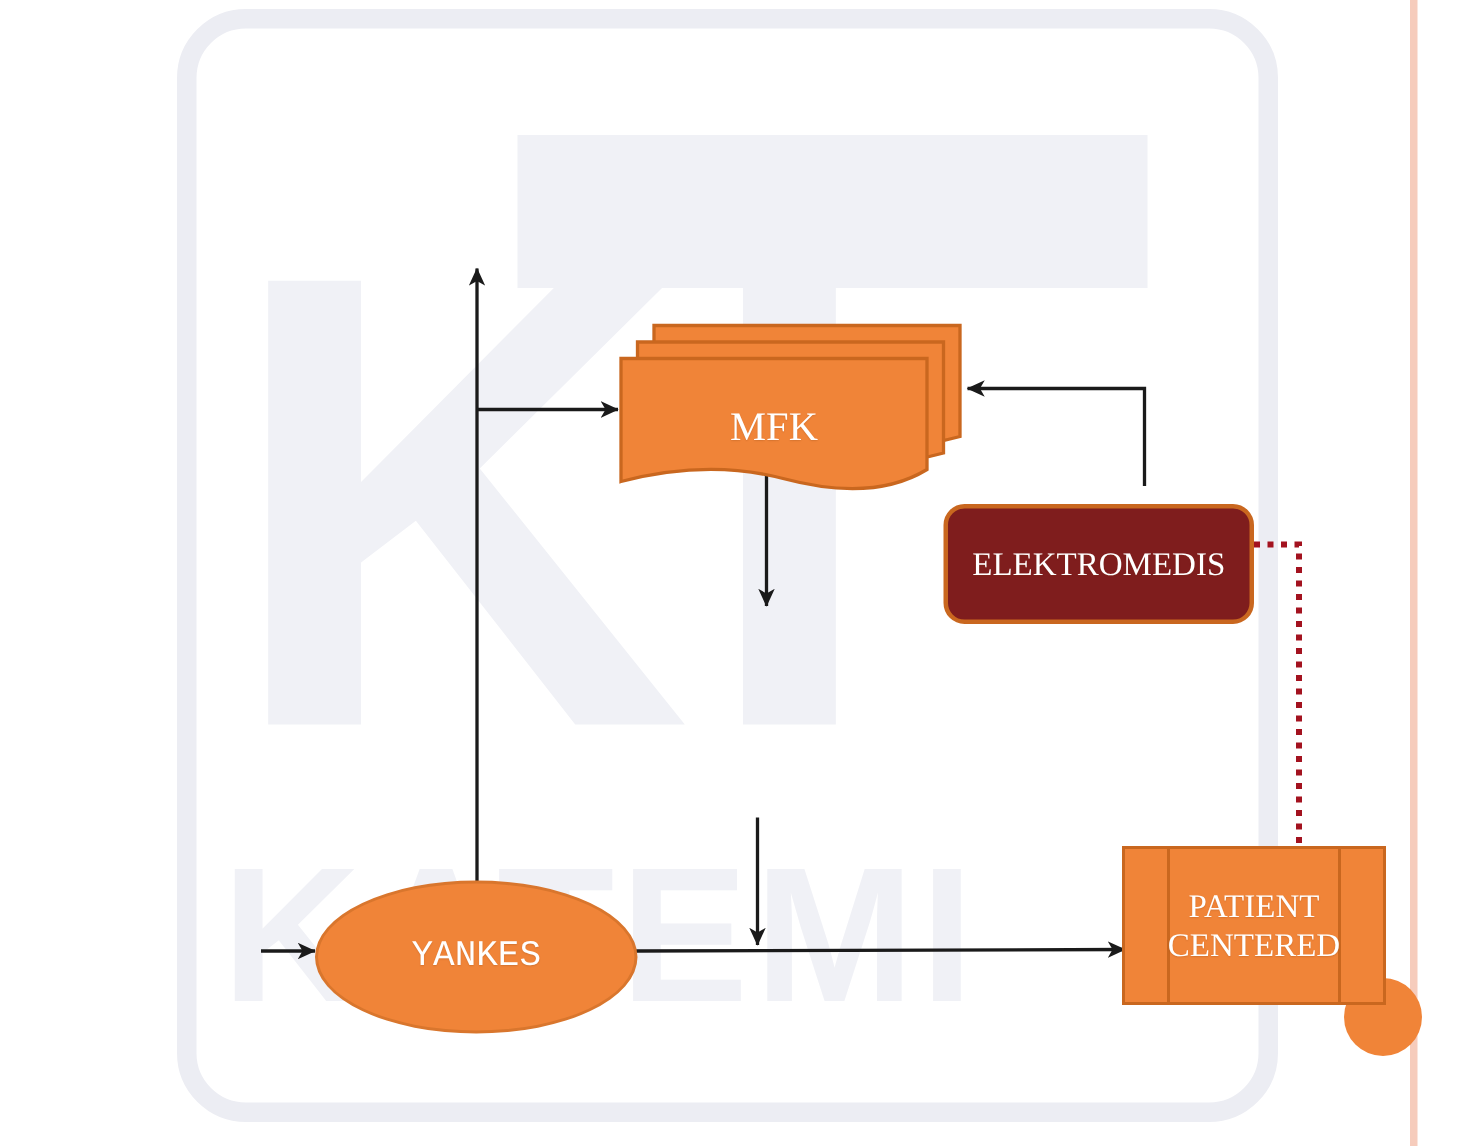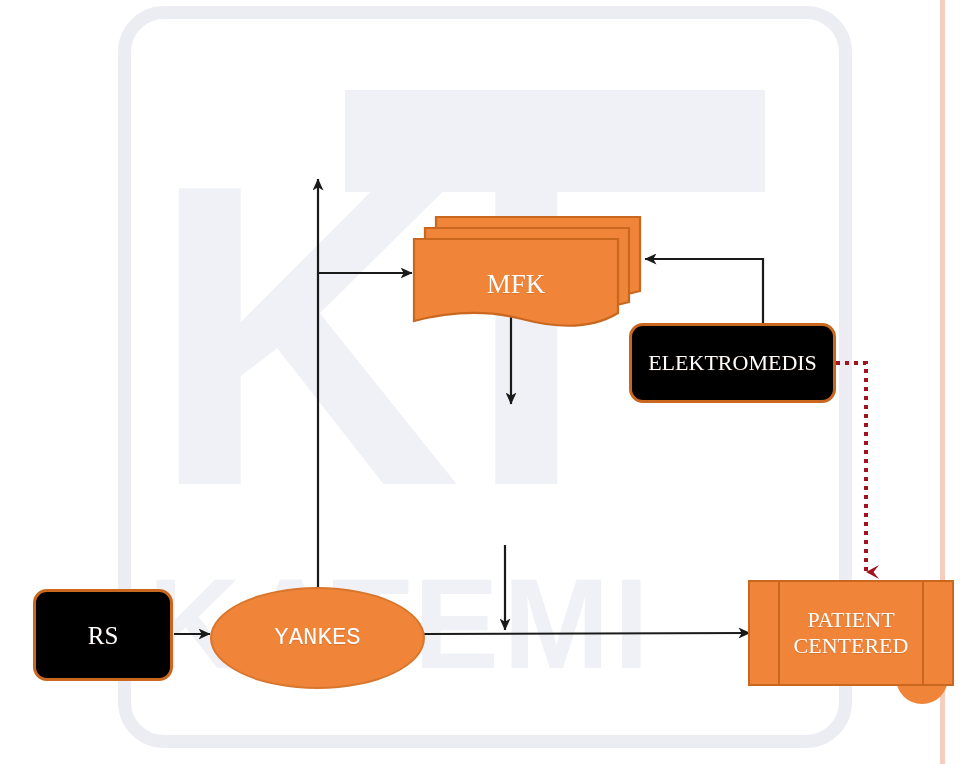--- a/index.html
+++ b/index.html
@@ -96,23 +96,24 @@
     display: flex;
     align-items: center;
     justify-content: center;
   }
   .ellipse {
     background: #f08438;
     border: 2px solid #d9762d;
     border-radius: 50%;
   }
   .roundrect {
-    background: #000000;
+    background: #7f1d1d;
     border: 3px solid #c9671f;
     border-radius: 14px;
+    margin-top: 13px;
   }
   .predef {
     background: #f08438;
     border: 2px solid #c9671f;
   }
   .predef .inner-l, .predef .inner-r {
     position: absolute;
     top: 0;
     bottom: 0;
     width: 2px;
@@ -206,28 +207,25 @@
       </g>
     </svg>
     <div class="stack-text node-label" style="left:2px; top:54px; width:204px; font-size:27px;">MFK</div>
   </div>
 
   <div class="node roundrect" style="left:629px; top:323px; width:207px; height:80px;">
     <div class="node-label" style="font-size:22px;">ELEKTROMEDIS</div>
   </div>
 
 
-  <div class="node roundrect" style="left:33px; top:589px; width:140px; height:92px;">
-    <div class="node-label" style="font-size:25px;">RS</div>
-  </div>
 
   <div class="node ellipse" style="left:210px; top:587px; width:215px; height:102px;">
     <div class="node-label" style="font-size:24px;font-family:Liberation Mono, monospace;">YANKES</div>
   </div>
 
-  <div class="node predef" style="left:748px; top:580px; width:206px; height:106px;">
+  <div class="node predef" style="left:748px; top:564px; width:176px; height:106px;">
     <span class="inner-l"></span>
     <span class="inner-r"></span>
     <div class="node-label" style="font-size:22px; position:relative;">PATIENT
 CENTERED</div>
   </div>
 
 </div>
 
 </body></html>

